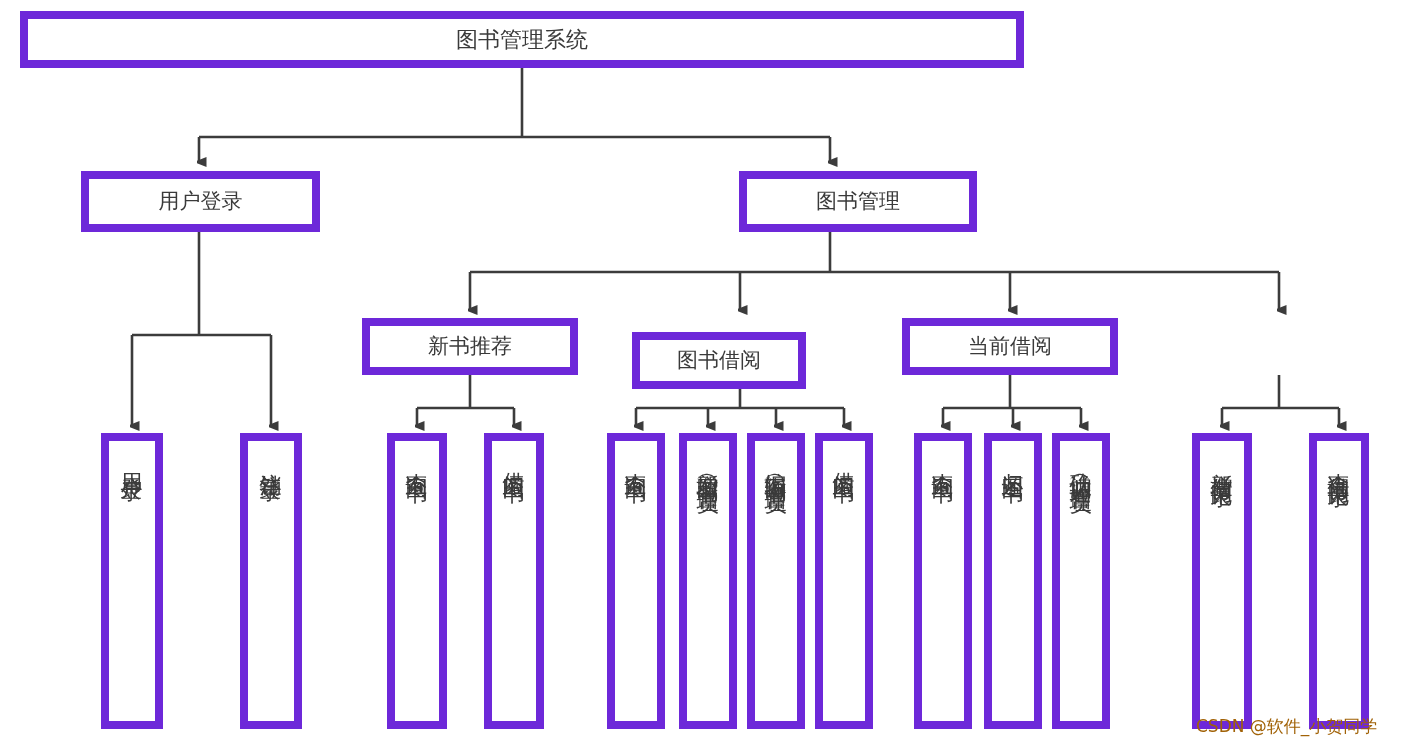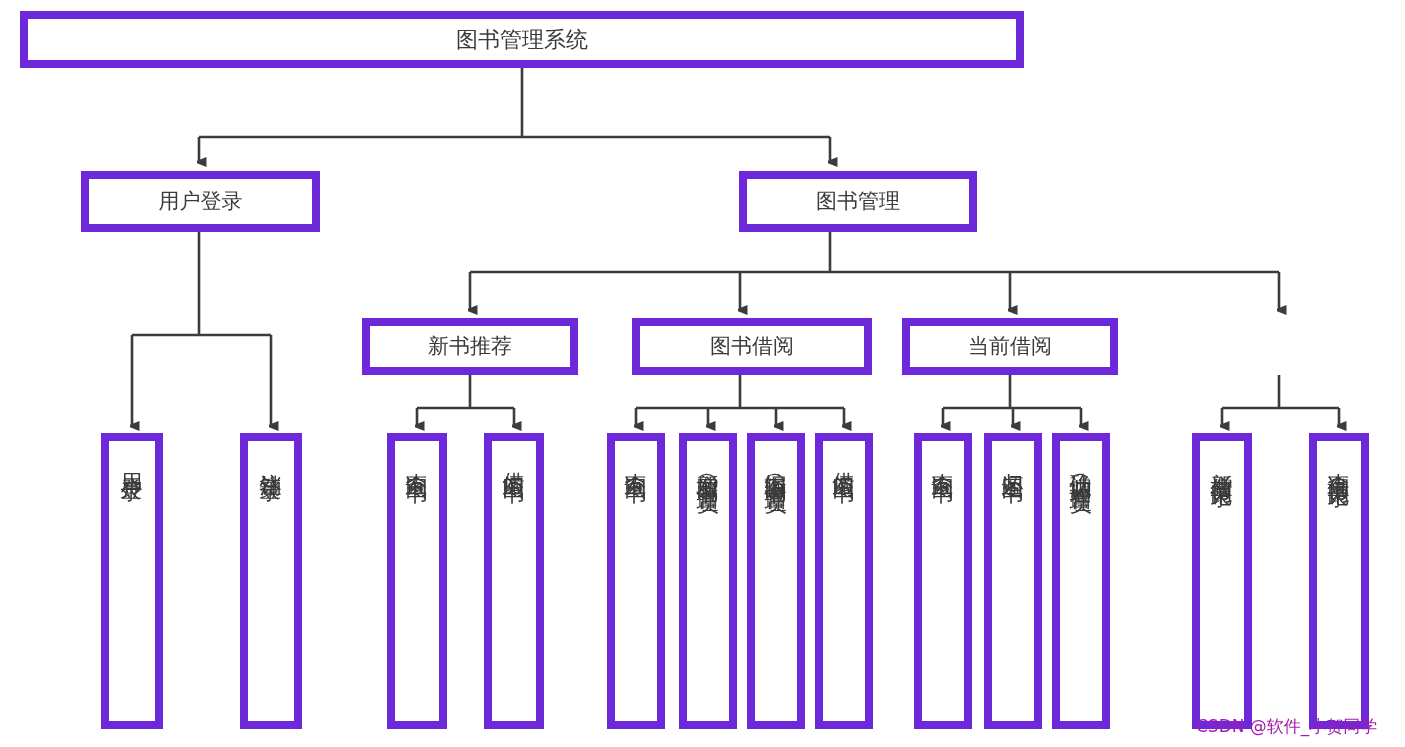--- a/index.html
+++ b/index.html
@@ -40,21 +40,21 @@
   }
   .node.vert .lbl{
     writing-mode:vertical-rl;
     text-orientation:upright;
     font-size:22px;
     letter-spacing:3px;
     line-height:1.05;
   }
   .watermark{
     position:absolute;
-    color:#a21caf;
+    color:#a16207;
     font-size:17px;
     white-space:nowrap;
     user-select:none;
   }
 </style>
 </head>
 <body>
 
 <div id="canvas">
 
@@ -115,21 +115,21 @@
   <div class="node horiz" style="left:81px;top:171px;width:239px;height:61px;">
     <span class="lbl">用户登录</span>
   </div>
   <div class="node horiz" style="left:711px;top:171px;width:238px;height:61px;margin-left:28px;">
     <span class="lbl">图书管理</span>
   </div>
 
   <div class="node horiz" style="left:362px;top:318px;width:216px;height:57px;">
     <span class="lbl">新书推荐</span>
   </div>
-  <div class="node horiz" style="left:632px;top:318px;width:240px;height:57px;">
+  <div class="node horiz" style="left:632px;top:332px;width:174px;height:57px;">
     <span class="lbl">图书借阅</span>
   </div>
   <div class="node horiz" style="left:902px;top:318px;width:216px;height:57px;">
     <span class="lbl">当前借阅</span>
   </div>
 
   <div class="node vert" style="left:101px;top:433px;width:62px;height:296px;">
     <span class="lbl">用户登录</span>
   </div>
   <div class="node vert" style="left:240px;top:433px;width:62px;height:296px;">

